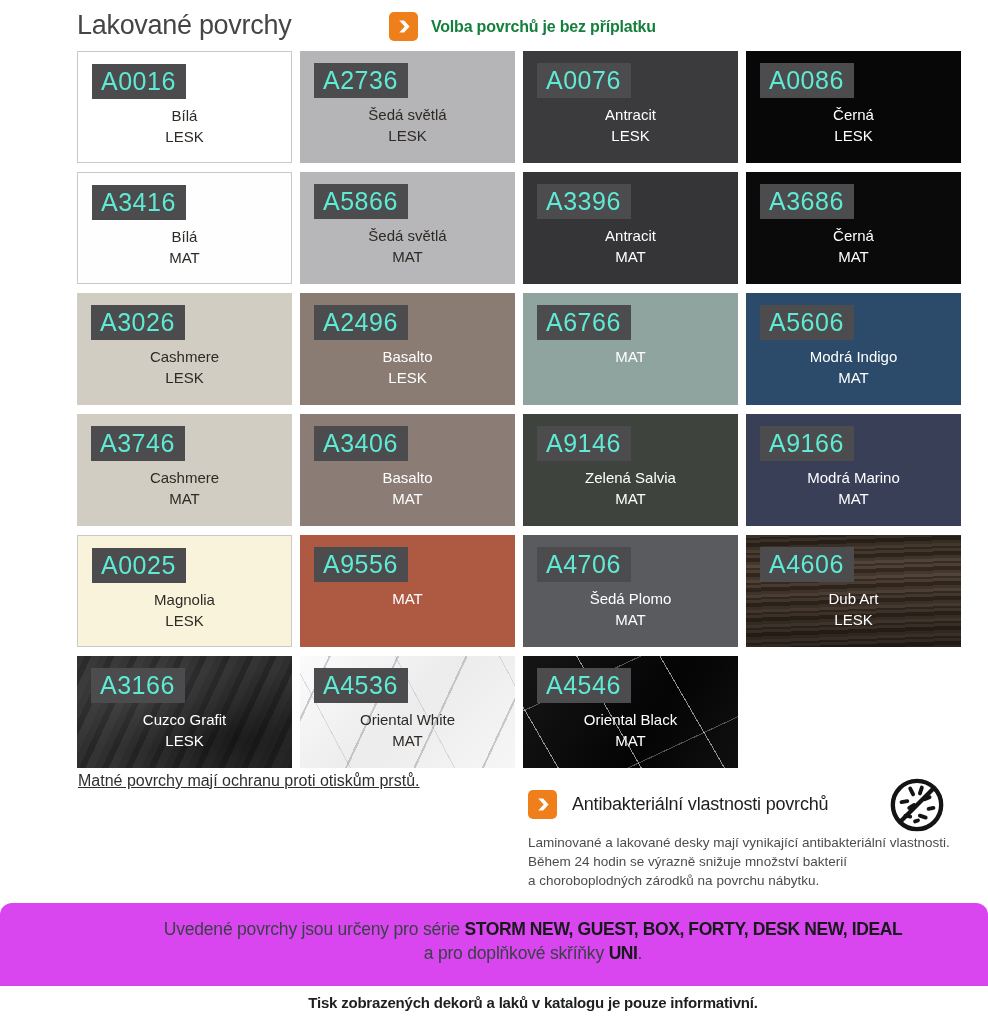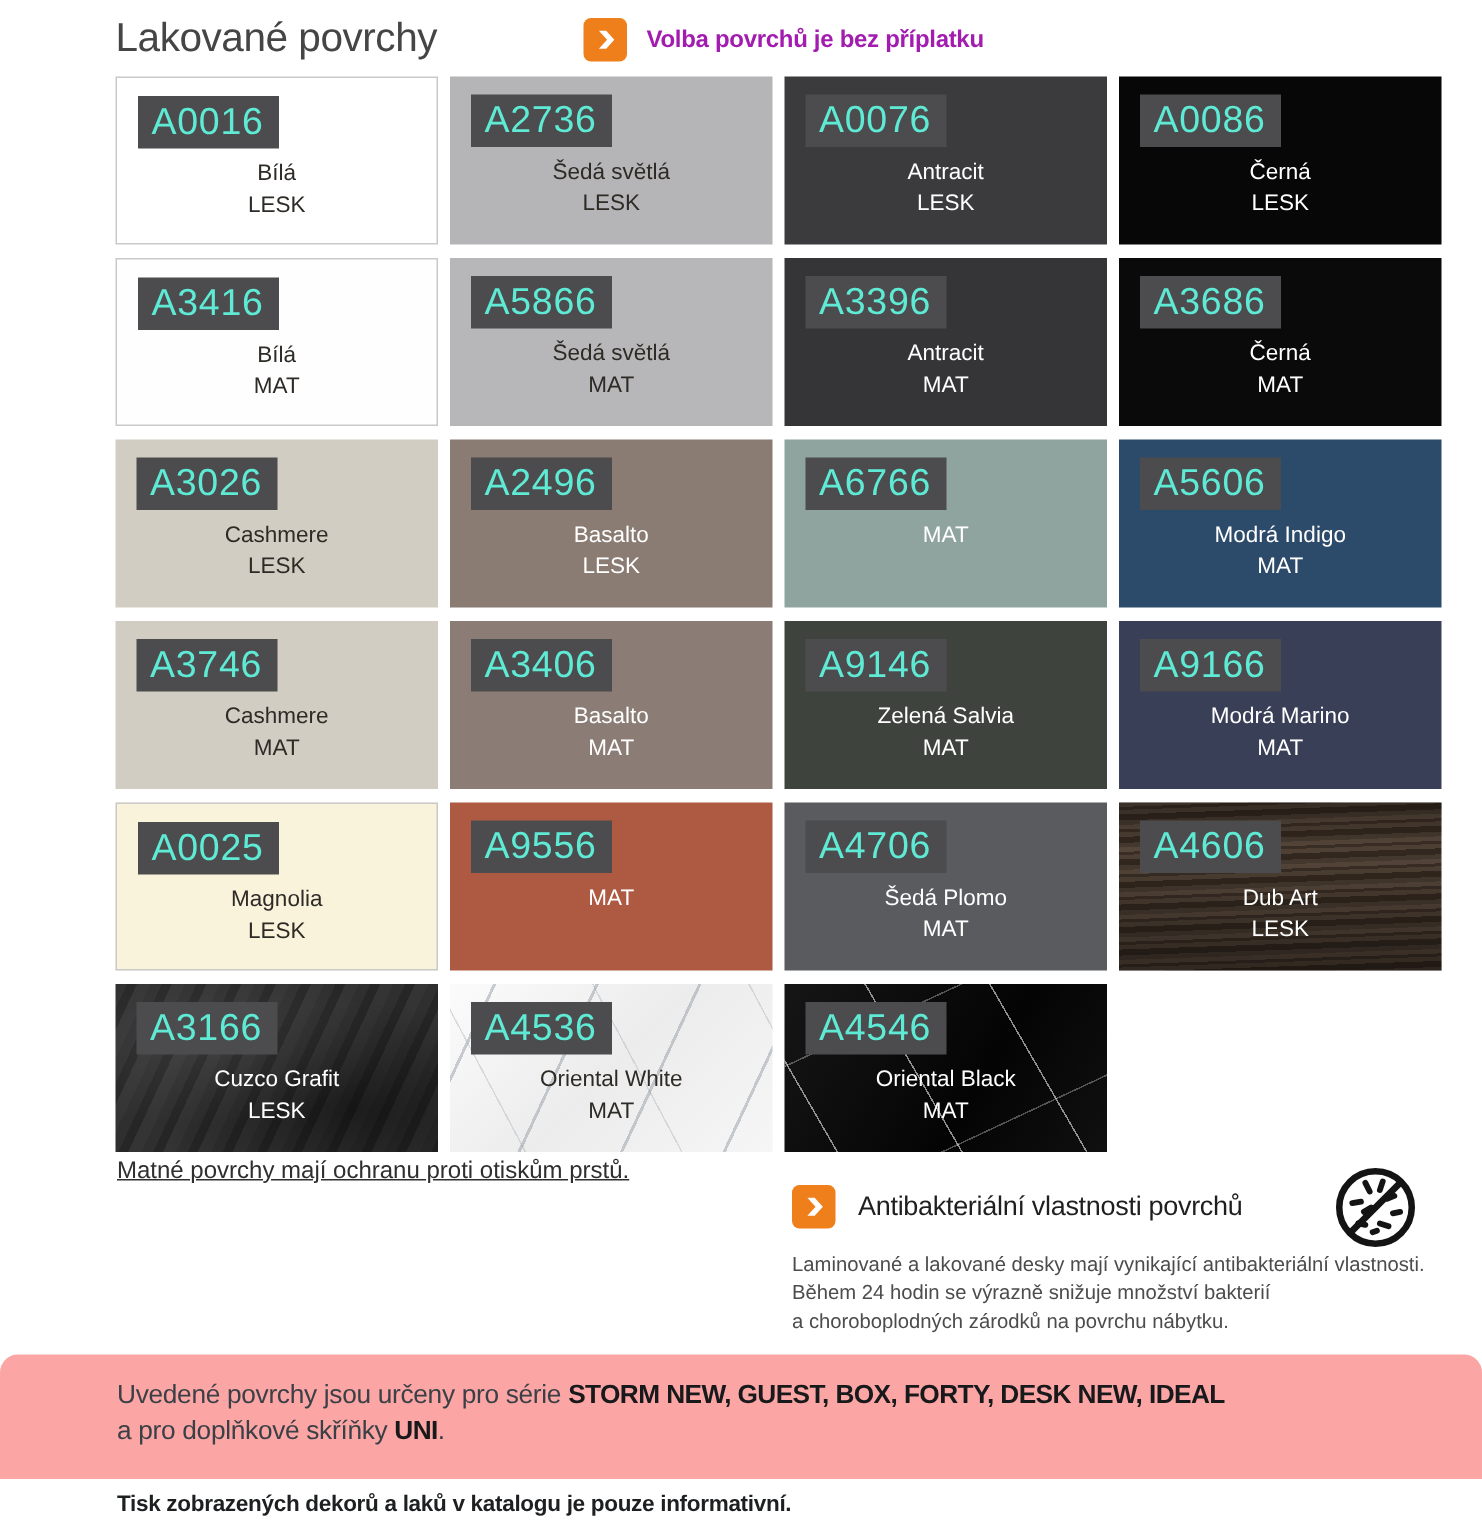--- a/index.html
+++ b/index.html
@@ -7,21 +7,21 @@
               font-family:"Liberation Sans", sans-serif; }
   .page { position:relative; width:988px; height:986px; background:#fff; }
 
   
   .page-title { position:absolute; left:77px; top:10px; font-size:27px;
                 font-weight:400; color:#454545; letter-spacing:-0.3px; }
   .free-note { position:absolute; left:389px; top:12px; display:flex;
                align-items:center; gap:13px; }
   .chev-box { width:29px; height:29px; background:#ef7f1a; border-radius:5px;
               display:flex; align-items:center; justify-content:center; flex:0 0 auto; }
-  .free-note-text { font-size:16px; font-weight:700; color:#a21caf; letter-spacing:-0.2px; }
+  .free-note-text { font-size:16px; font-weight:700; color:#15803d; letter-spacing:-0.2px; }
 
   
   .grid { position:absolute; left:77px; top:51px; display:grid;
           grid-template-columns:repeat(4, 215px); grid-auto-rows:112px;
           column-gap:8px; row-gap:9px; }
   .swatch { position:relative; overflow:hidden; }
   .swatch.bordered { border:1px solid #c9c9c9; }
   .code-badge { position:absolute; top:12px; left:14px; background:#4c4c4e;
                 color:#5eead4; font-size:25px; line-height:1.05; padding:4px 10px 5px 9px;
                 letter-spacing:0.5px; }
@@ -52,21 +52,21 @@
 
   
   .antibac { position:absolute; left:528px; top:790px; width:440px; }
   .antibac-head { display:flex; align-items:center; gap:15px; }
   .antibac-title { font-size:18px; color:#1f1f1f; letter-spacing:-0.2px; }
   .no-bact { position:absolute; right:22px; top:-14px; }
   .antibac-body { margin-top:14px; font-size:13.5px; line-height:19px; color:#4c4c4c; }
 
   
   .footer-band { position:absolute; left:0; right:0; top:903px; bottom:0;
-                 background:#fca5a5; border-radius:12px 12px 0 0; padding:14px 0 0 78px; }
+                 background:#d946ef; border-radius:12px 12px 0 0; padding:14px 0 0 78px;text-align:center; }
   .footer-series { font-size:17.5px; line-height:24px; color:#3a4046; letter-spacing:-0.2px; }
   .footer-series b { color:#17191b; font-weight:700; letter-spacing:-0.4px; }
   .footer-disclaimer { margin-top:29px; font-size:15px; font-weight:700;
                        color:#1d1f21; letter-spacing:-0.2px; }
 </style>
 </head>
 <body>
 
 <div class="page">
 

